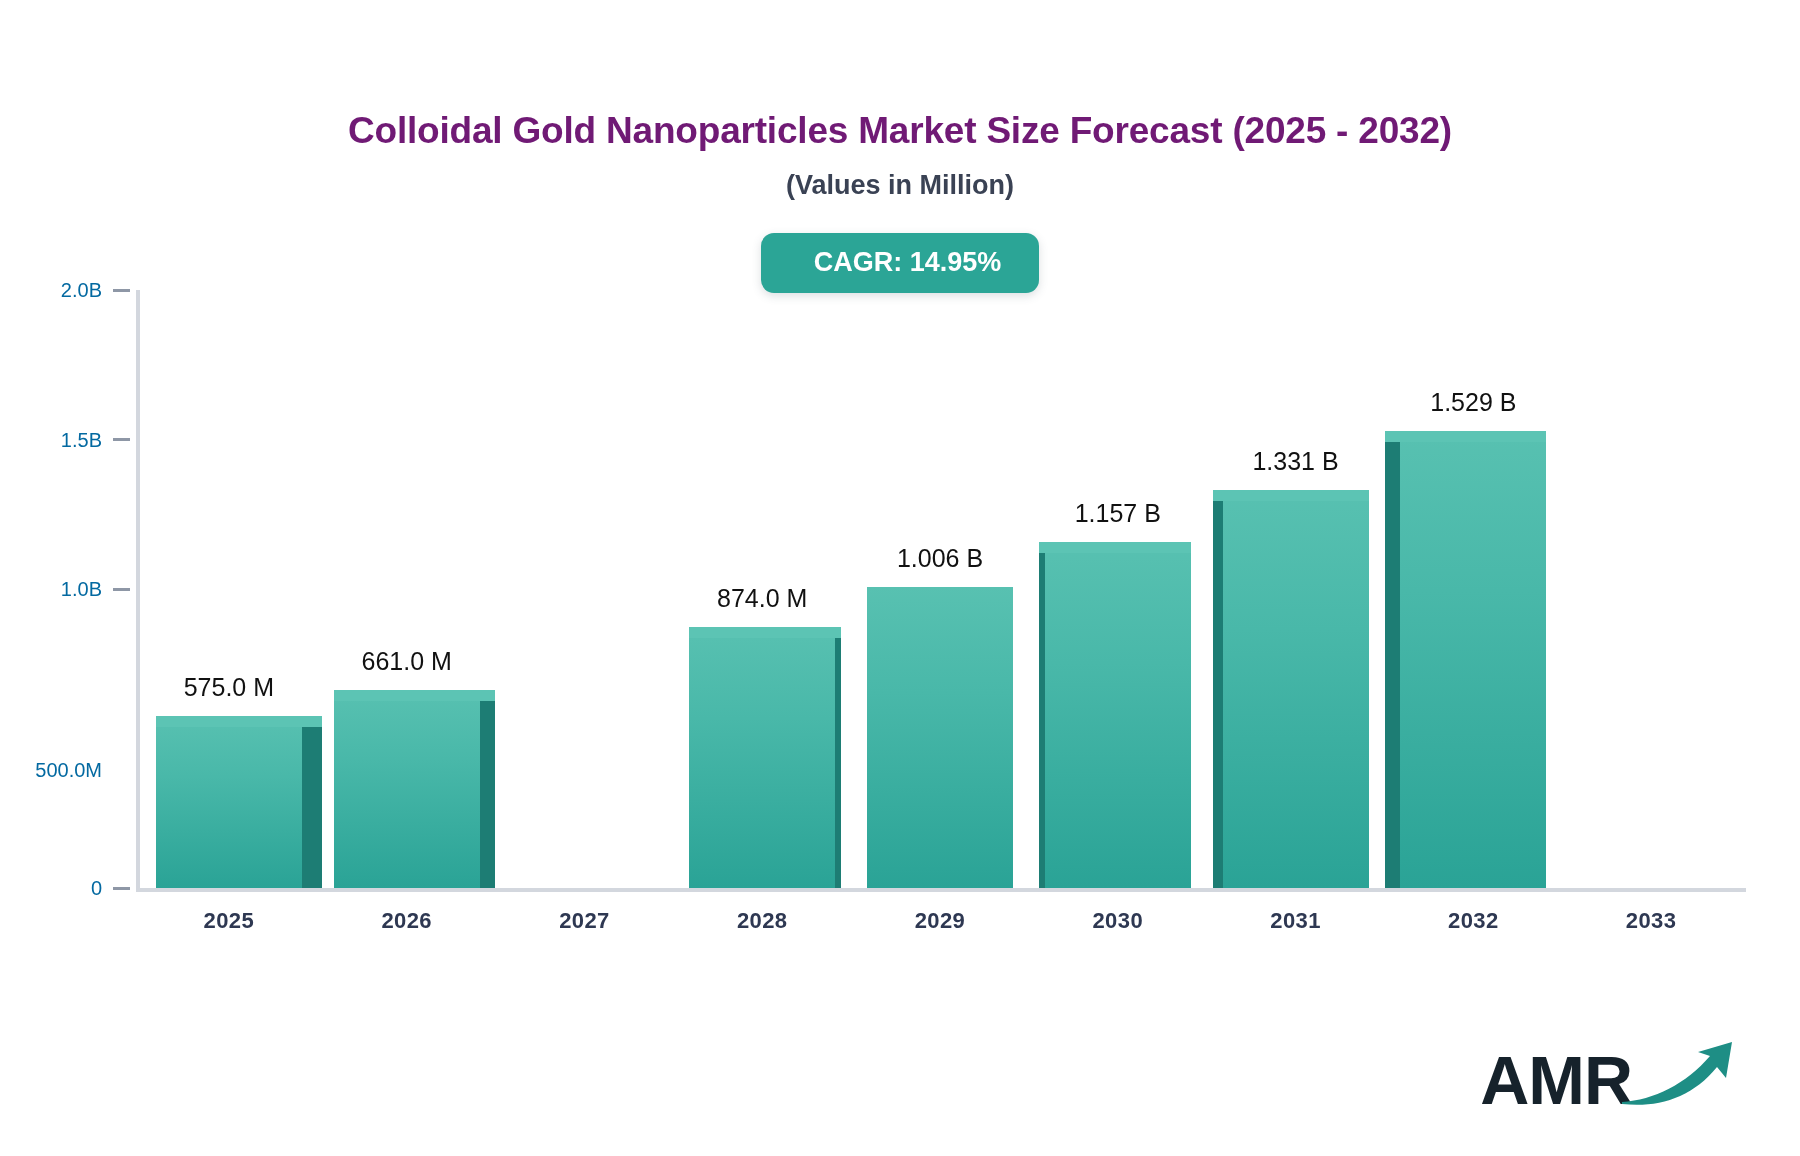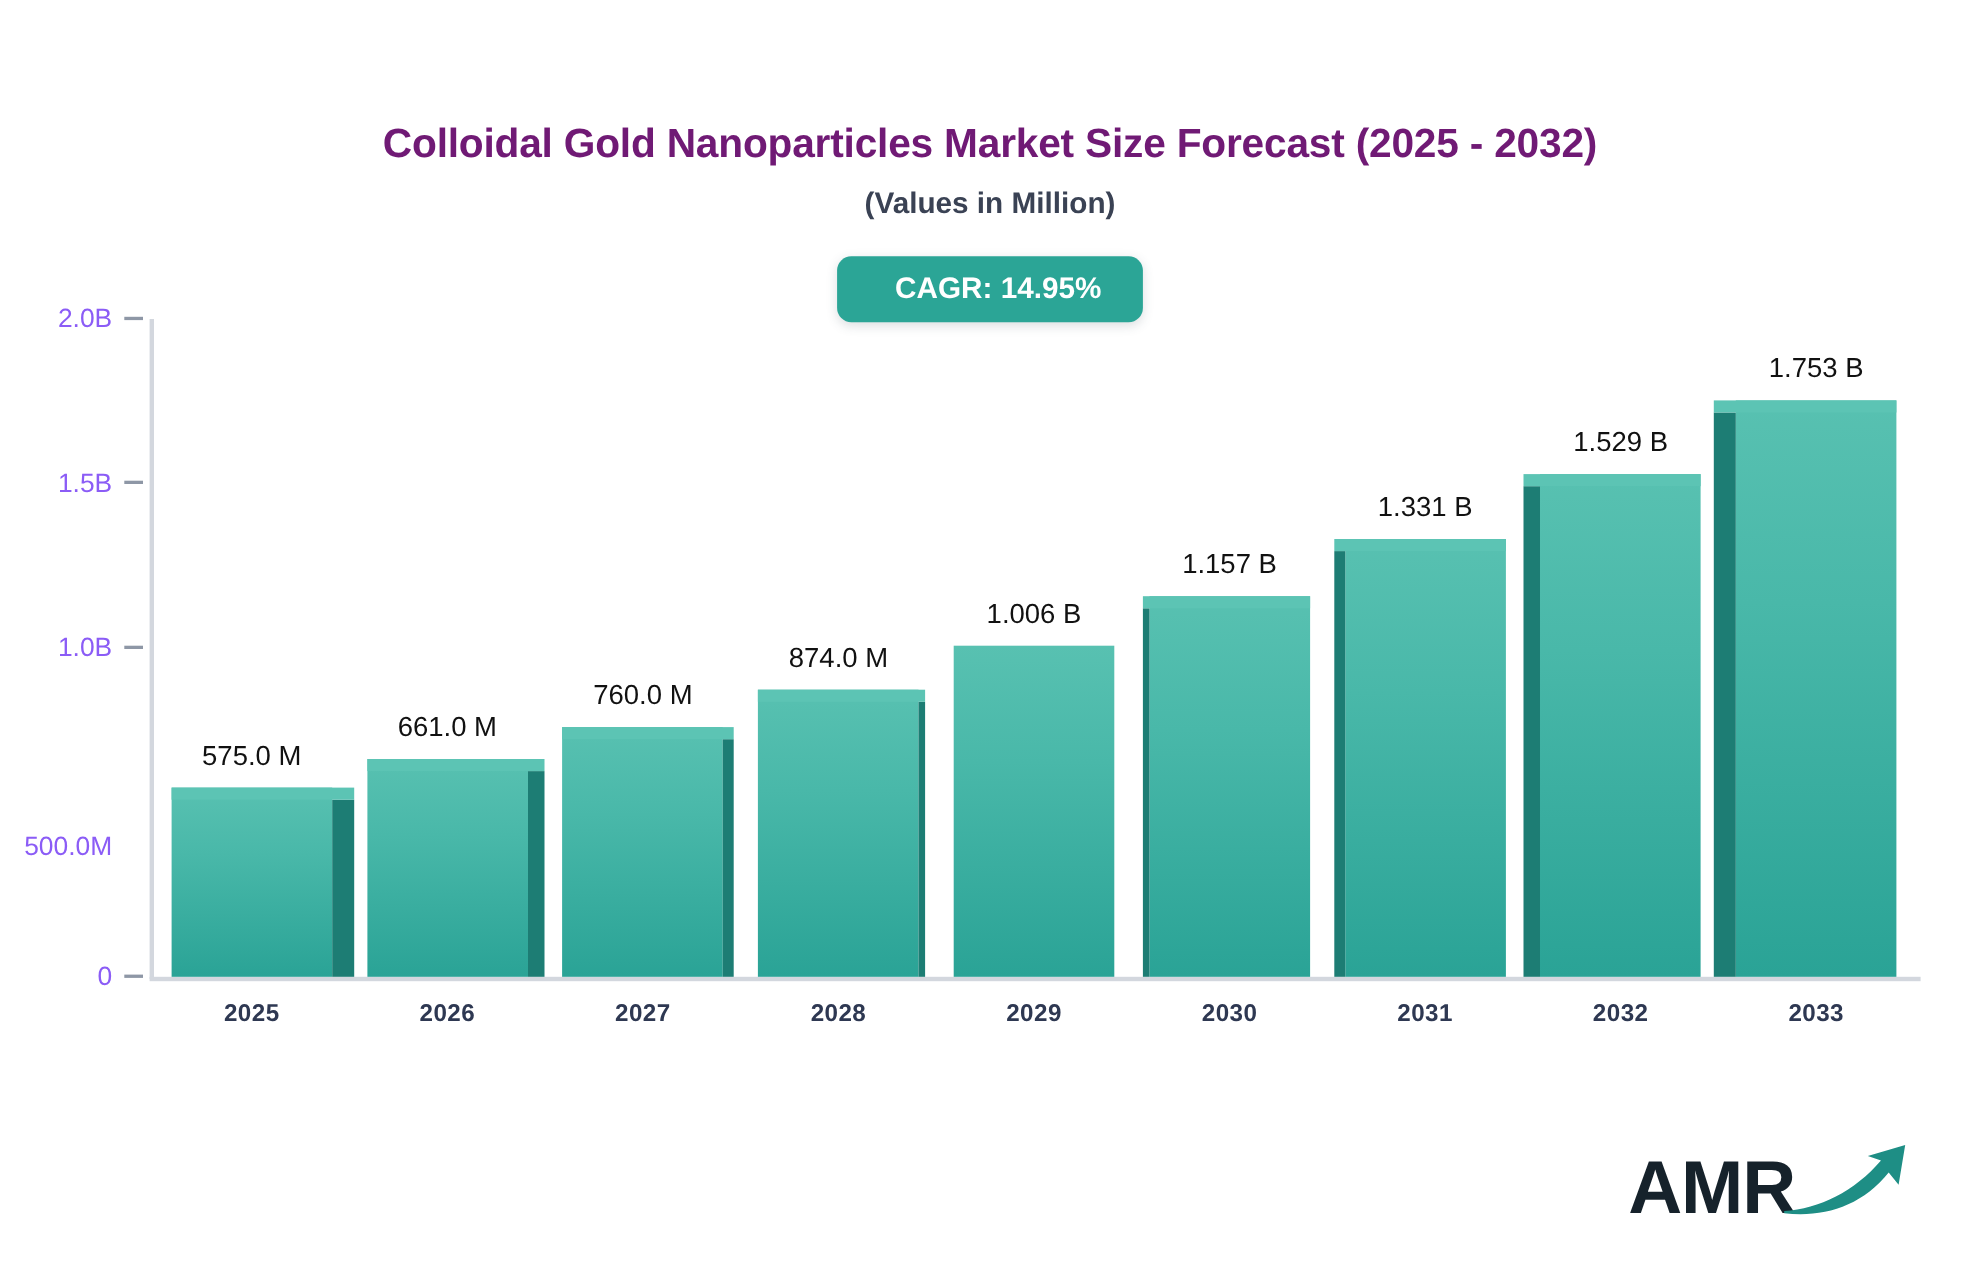--- a/index.html
+++ b/index.html
@@ -74,22 +74,22 @@
     background: #d3d7de;
   }
 
   .ytick {
     position: absolute;
     left: 0;
     width: 130px;
     height: 24px;
     line-height: 24px;
     text-align: right;
-    font-size: 24px;
-    color: #8b5cf6;
+    font-size: 20px;
+    color: #0369a1;
     font-family: "Liberation Sans", sans-serif;
     white-space: nowrap;
   }
   .ytick .tickmark {
     display: inline-block;
     width: 17px;
     height: 3px;
     background: #8e97a6;
     vertical-align: middle;
     margin-left: 11px;
@@ -197,26 +197,20 @@
         <div class="bar-side right" style="width: 20px; height: 161px; left: 146px;"></div>
         <div class="bar-top" style="width: 166px; bottom: 161px; left: 0px;"></div>
         <div class="bar-label" style="bottom: 186px;">575.0 M</div>
       </div>
       <div class="bar-group" style="left: 193.667px; height: 152px;">
         <div class="bar-front" style="height: 198px;"></div>
         <div class="bar-side right" style="width: 15px; height: 187px; left: 146px;"></div>
         <div class="bar-top" style="width: 161px; bottom: 187px; left: 0px;"></div>
         <div class="bar-label" style="bottom: 212px;">661.0 M</div>
       </div>
-      <div class="bar-group" style="left: 371.444px; height: 227px;">
-        <div class="bar-front" style="height: 227px;"></div>
-        <div class="bar-side right" style="width: 10px; height: 216px; left: 146px;"></div>
-        <div class="bar-top" style="width: 156px; bottom: 216px; left: 0px;"></div>
-        <div class="bar-label" style="bottom: 241px;">760.0 M</div>
-      </div>
       <div class="bar-group" style="left: 549.222px; height: 261px;">
         <div class="bar-front" style="height: 261px;"></div>
         <div class="bar-side right" style="width: 6px; height: 250px; left: 146px;"></div>
         <div class="bar-top" style="width: 152px; bottom: 250px; left: 0px;"></div>
         <div class="bar-label" style="bottom: 275px;">874.0 M</div>
       </div>
       <div class="bar-group" style="left: 727px; height: 301px;">
         <div class="bar-front" style="height: 301px;"></div>
         <div class="bar-label" style="bottom: 315px;">1.006 B</div>
       </div>
@@ -230,26 +224,20 @@
         <div class="bar-front" style="height: 398px;"></div>
         <div class="bar-side left" style="width: 10px; height: 387px; left: -10px;"></div>
         <div class="bar-top" style="width: 156px; bottom: 387px; left: -10px;"></div>
         <div class="bar-label" style="bottom: 412px;">1.331 B</div>
       </div>
       <div class="bar-group" style="left: 1260.33px; height: 457px;">
         <div class="bar-front" style="height: 457px;"></div>
         <div class="bar-side left" style="width: 15px; height: 446px; left: -15px;"></div>
         <div class="bar-top" style="width: 161px; bottom: 446px; left: -15px;"></div>
         <div class="bar-label" style="bottom: 471px;">1.529 B</div>
-      </div>
-      <div class="bar-group" style="left: 1438.11px; height: 524px;">
-        <div class="bar-front" style="height: 524px;"></div>
-        <div class="bar-side left" style="width: 20px; height: 513px; left: -20px;"></div>
-        <div class="bar-top" style="width: 166px; bottom: 513px; left: -20px;"></div>
-        <div class="bar-label" style="bottom: 538px;">1.753 B</div>
       </div>
     </div>
   <div id="xticks">
       <div class="xtick" style="left: 128.889px;">2025</div>
       <div class="xtick" style="left: 306.667px;">2026</div>
       <div class="xtick" style="left: 484.444px;">2027</div>
       <div class="xtick" style="left: 662.222px;">2028</div>
       <div class="xtick" style="left: 840px;">2029</div>
       <div class="xtick" style="left: 1017.78px;">2030</div>
       <div class="xtick" style="left: 1195.56px;">2031</div>

